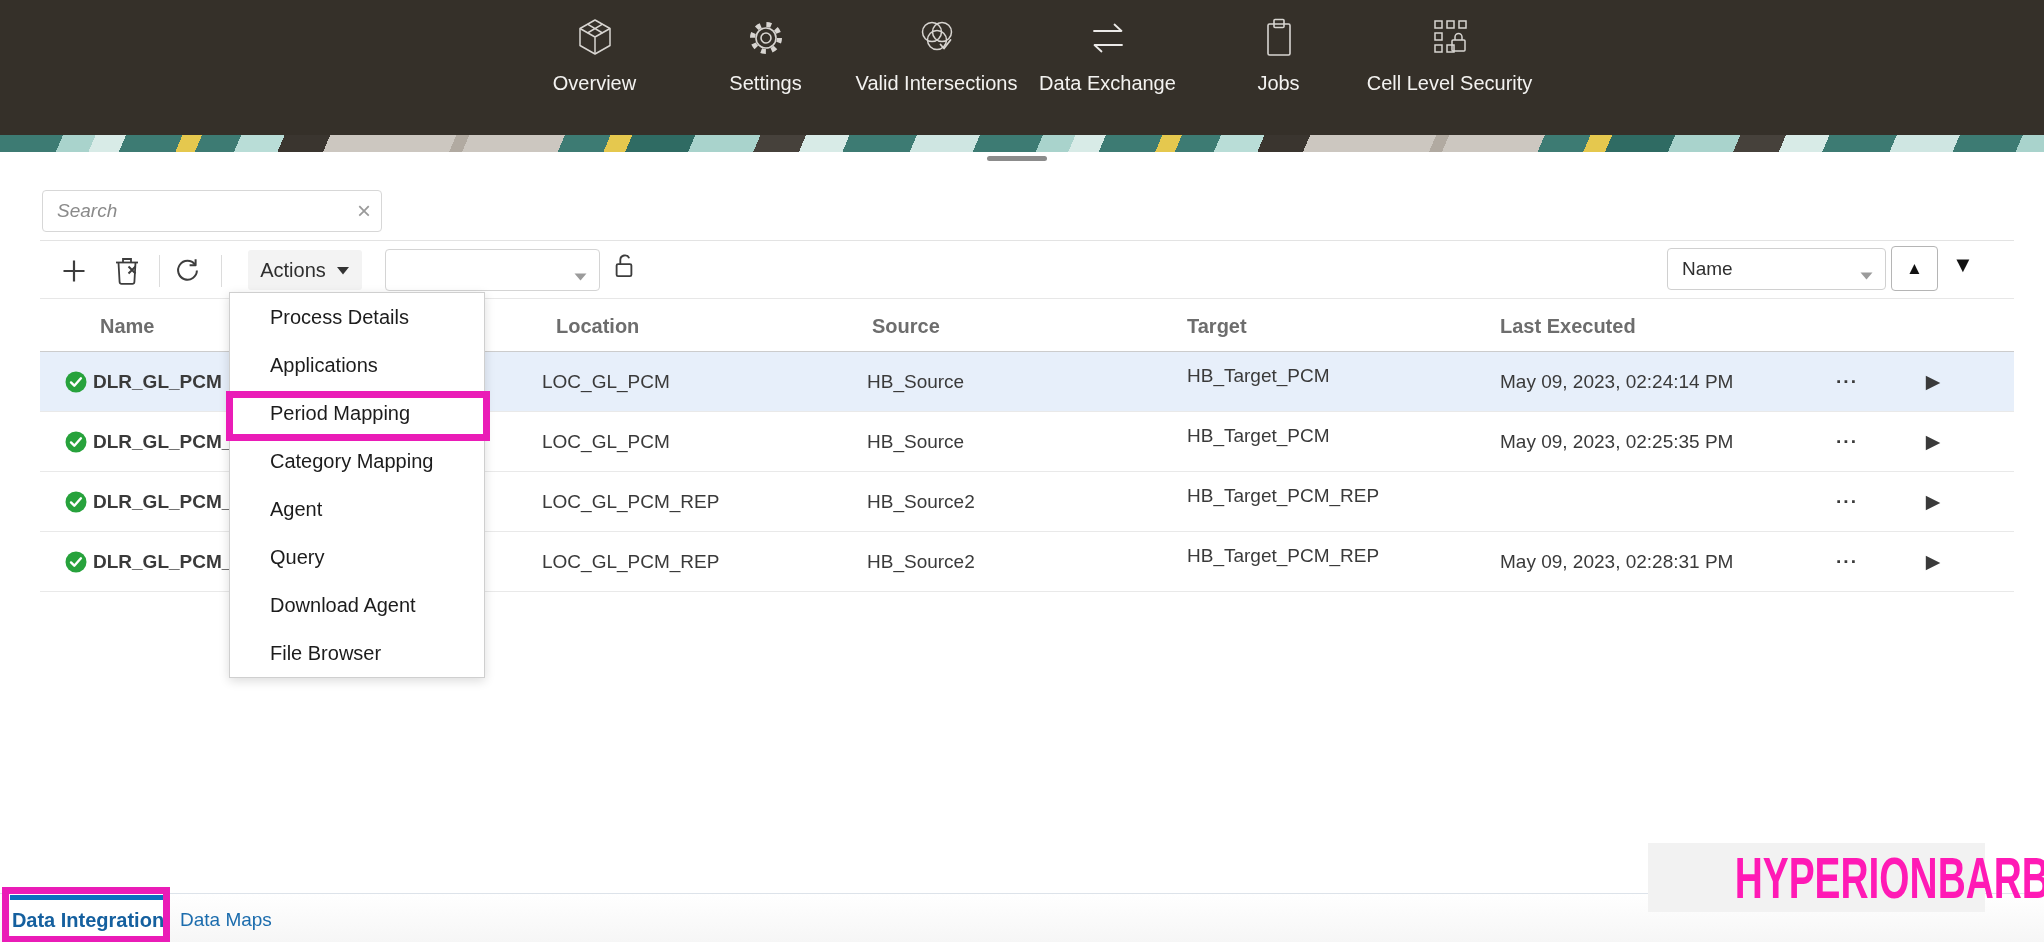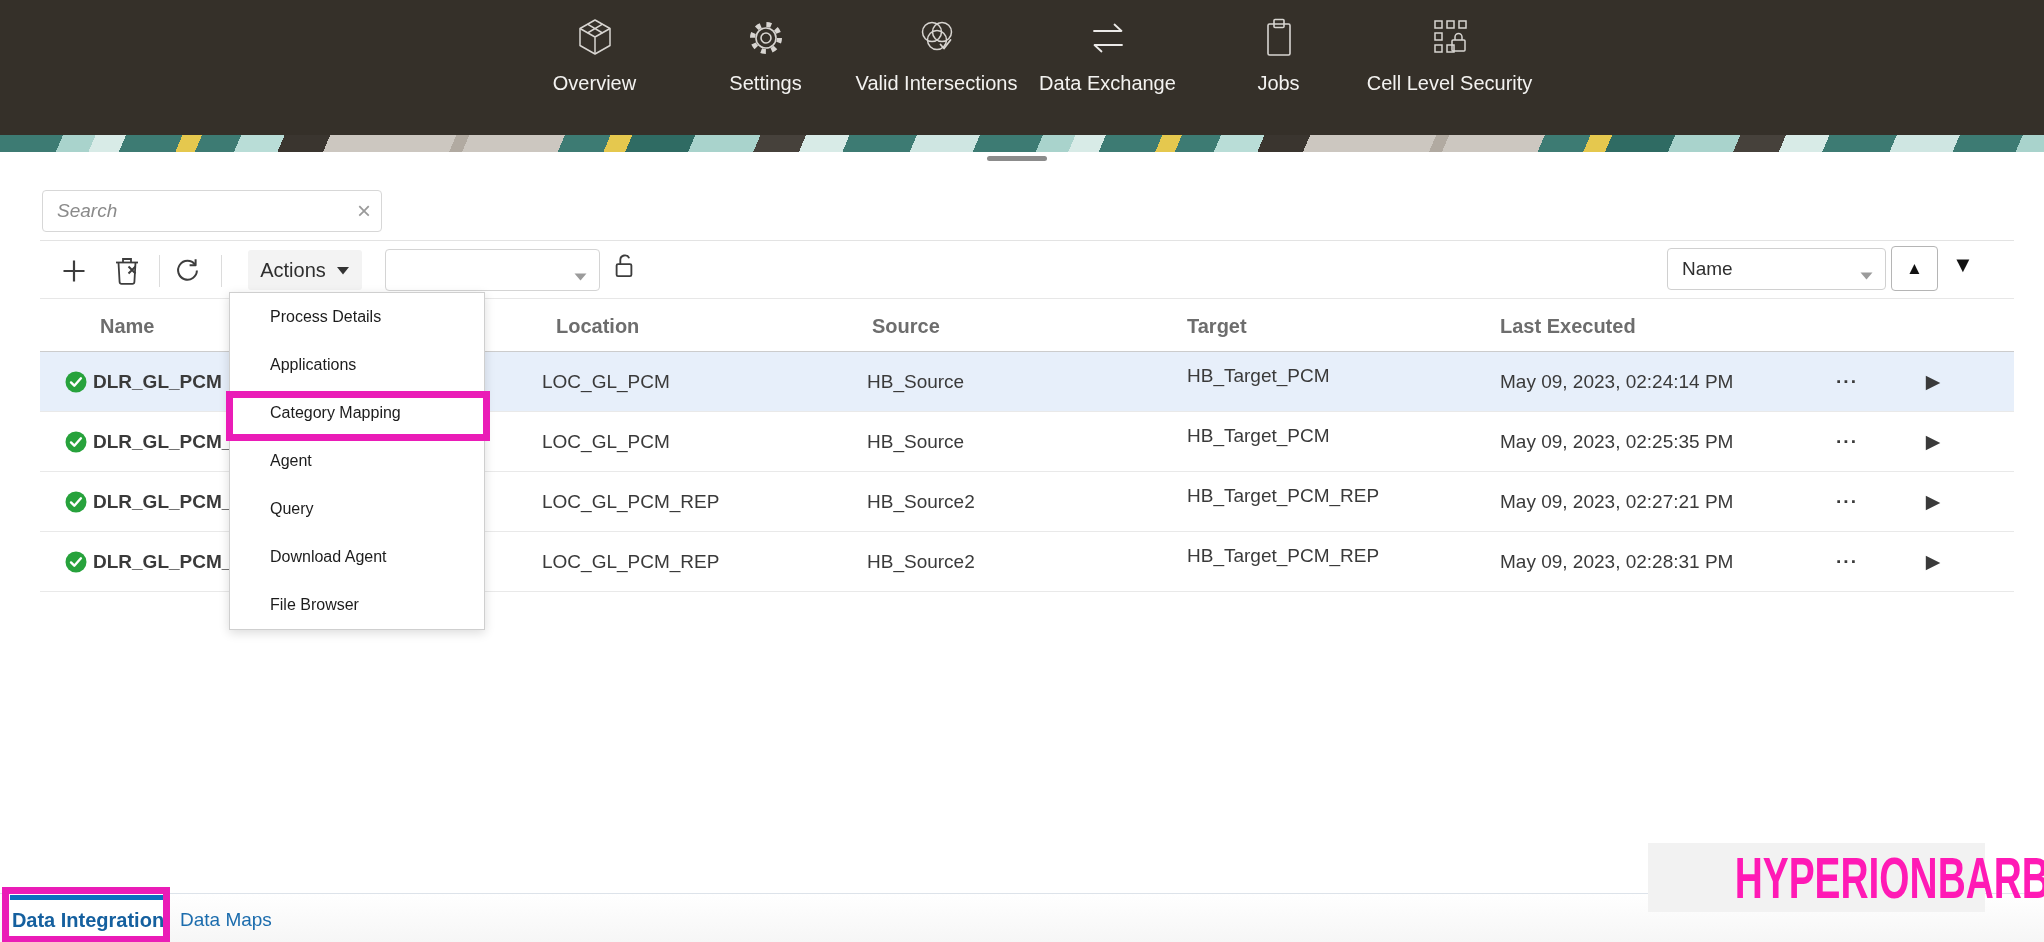--- a/index.html
+++ b/index.html
@@ -76,21 +76,21 @@
   .cell-src  { left:827px; }
   .cell-tgt  { left:1147px; transform:translateY(-6px); }
   .cell-last { left:1460px; }
   .cell-more { left:1775px; width:64px; text-align:center; font-size:26px; font-weight:bold;
     color:#222; letter-spacing:1px; cursor:pointer; }
   .cell-play { left:1868px; width:50px; text-align:center; font-size:25px; color:#101010; cursor:pointer; }
 
   
   .menu { position:absolute; left:229px; top:292px; width:256px; background:#fff;
     border:1px solid #cfcfcf; box-shadow:0 3px 10px rgba(0,0,0,.14); z-index:20; }
-  .menu-item { height:48px; line-height:48px; padding-left:40px; font-size:16px; color:#1c1c1c;
+  .menu-item { height:48px; line-height:48px; padding-left:40px; font-size:20px; color:#1c1c1c;
     cursor:pointer; white-space:nowrap; position:relative; z-index:21; }
   .hl-box-menu { position:absolute; left:-4px; top:98px; width:264px; height:50px;
     border:7px solid #ea1cb7; z-index:25; pointer-events:none; }
 
   
   .tabbar { position:absolute; left:0; right:0; bottom:0; height:49px;
     border-top:1px solid #dde3ea; background:linear-gradient(#ffffff,#f6f6f6); }
   .tab-active { position:absolute; left:10px; top:1px; width:156px; height:47px; background:#fff;
     text-align:center; cursor:pointer; }
   .tab-active::before { content:""; position:absolute; left:0; right:0; top:0; height:5px; background:#0b6fbf; }
@@ -286,21 +286,20 @@
     <span class="cellflex cell-status">
       <svg width="22" height="22" viewBox="0 0 22 22">
           <circle cx="11" cy="11" r="10.5" fill="#27a23c"></circle>
           <path d="M6 11.4l3.3 3.3 6.6-7.4" stroke="#fff" stroke-width="2.4" fill="none" stroke-linecap="round" stroke-linejoin="round"></path>
         </svg>
     </span>
     <span class="cell-name">DLR_GL_PCM_RE</span>
     <span class="cell-loc">LOC_GL_PCM_REP</span>
     <span class="cell-src">HB_Source2</span>
     <span class="cell-tgt">HB_Target_PCM_REP</span>
-    <span class="cell-last">May 09, 2023, 02:27:21 PM</span>
     <span class="cell-more">···</span>
     <span class="cell-play">▶</span>
   </div>
 
   <div class="row">
     <span class="cellflex cell-status">
       <svg width="22" height="22" viewBox="0 0 22 22">
           <circle cx="11" cy="11" r="10.5" fill="#27a23c"></circle>
           <path d="M6 11.4l3.3 3.3 6.6-7.4" stroke="#fff" stroke-width="2.4" fill="none" stroke-linecap="round" stroke-linejoin="round"></path>
         </svg>
@@ -311,20 +310,21 @@
     <span class="cell-tgt">HB_Target_PCM_REP</span>
     <span class="cell-last">May 09, 2023, 02:28:31 PM</span>
     <span class="cell-more">···</span>
     <span class="cell-play">▶</span>
   </div>
 </div>
 
 <div class="menu">
   <div class="menu-item">Process Details</div>
   <div class="menu-item">Applications</div>
+  <div class="menu-item">Period Mapping</div>
   <div class="menu-item">Category Mapping</div>
   <div class="menu-item">Agent</div>
   <div class="menu-item">Query</div>
   <div class="menu-item">Download Agent</div>
   <div class="menu-item">File Browser</div>
   <div class="hl-box-menu"></div>
 </div>
 
 <div class="watermark">
   <span class="txt">HYPERIONBARBIE</span>

